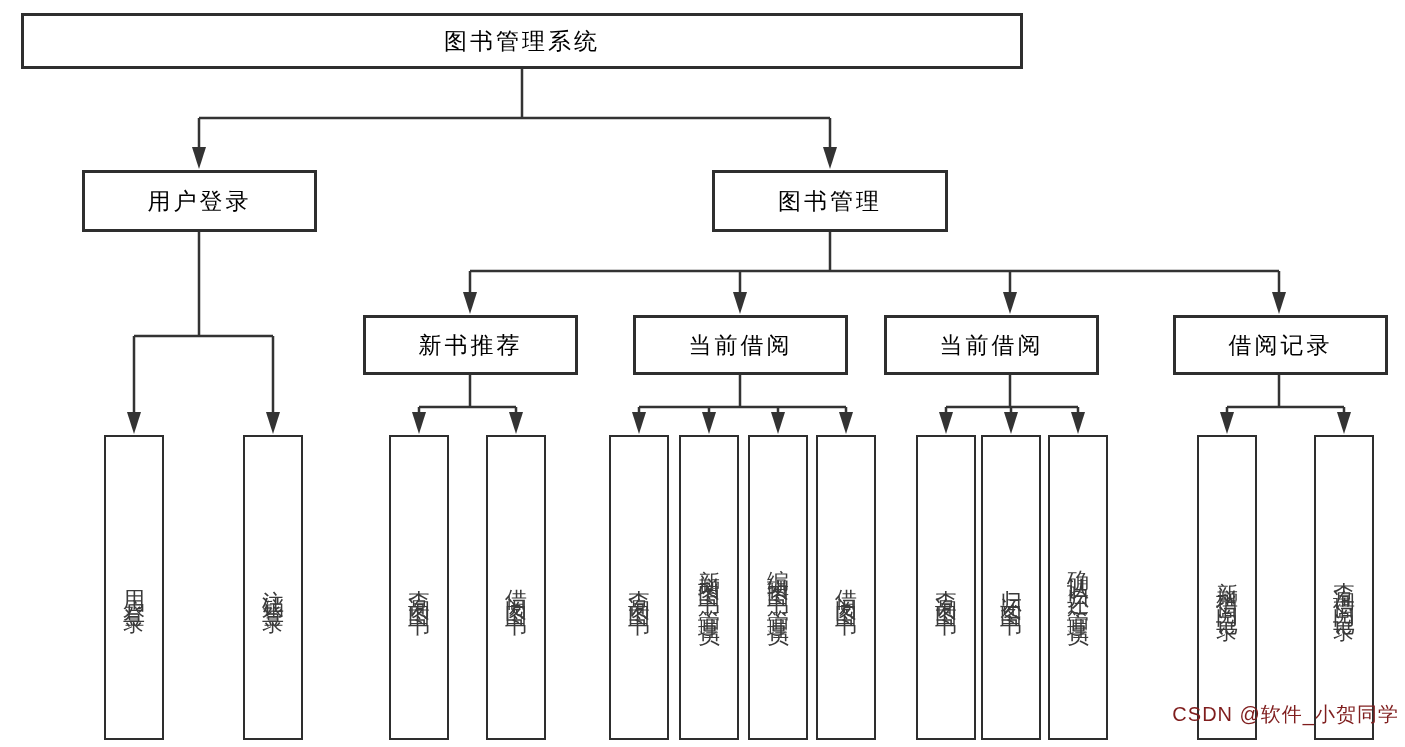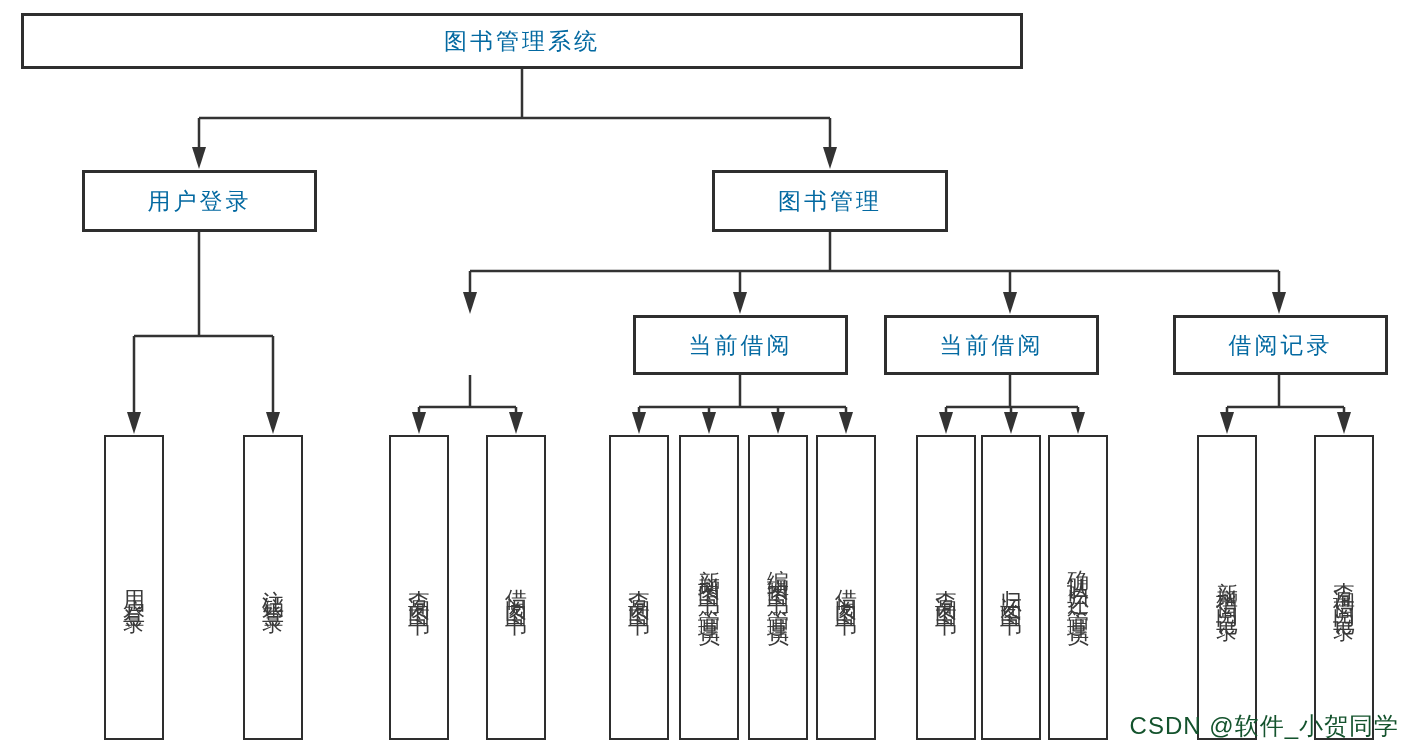--- a/index.html
+++ b/index.html
@@ -10,21 +10,21 @@
     font-family:"Liberation Sans", sans-serif;
     overflow:hidden;
   }
   #connectors{position:absolute;left:0;top:0;width:1405px;height:747px;}
   .node{
     position:absolute;
     box-sizing:border-box;
     border:3px solid #2e2e2e;
     background:#ffffff;
     display:flex;align-items:center;justify-content:center;
-    color:#0369a1;
+    color:#000000;
     font-size:23px;
     letter-spacing:3px;
     white-space:nowrap;
     z-index:2;
   }
   .leaf{
     position:absolute;
     box-sizing:border-box;
     width:60px;height:305px;
     border:2.5px solid #2e2e2e;
@@ -35,23 +35,23 @@
   .vtext{
     writing-mode:vertical-rl;
     text-orientation:mixed;
     color:#3a3a3a;
     font-size:22px;
     letter-spacing:8px;
     line-height:1;
   }
   .watermark{
     position:absolute;
-    right:6px;bottom:5px;
-    color:#14532d;
-    font-size:24px;
+    right:6px;bottom:19px;
+    color:#7f1d1d;
+    font-size:20px;
     letter-spacing:1px;
     z-index:3;
   }
 </style>
 </head>
 <body>
 
 <div id="canvas">
 
   <svg id="connectors" viewBox="0 0 1405 747" xmlns="http://www.w3.org/2000/svg" aria-hidden="true">
@@ -84,20 +84,21 @@
       <polygon points="1227,434 1220,412 1234,412"></polygon>
       <polygon points="1344,434 1337,412 1351,412"></polygon>
     </g>
   </svg>
 
   <div class="node" style="left:21px;top:13px;width:1002px;height:56px">图书管理系统</div>
 
   <div class="node" style="left:82px;top:170px;width:235px;height:62px">用户登录</div>
   <div class="node" style="left:712px;top:170px;width:236px;height:62px">图书管理</div>
 
+  <div class="node" style="left:363px;top:315px;width:215px;height:60px">新书推荐</div>
   <div class="node" style="left:633px;top:315px;width:215px;height:60px">当前借阅</div>
   <div class="node" style="left:884px;top:315px;width:215px;height:60px">当前借阅</div>
   <div class="node" style="left:1173px;top:315px;width:215px;height:60px">借阅记录</div>
 
   <div class="leaf" style="left:104px;top:435px">
     <span class="vtext">用户登录</span>
   </div>
   <div class="leaf" style="left:243px;top:435px">
     <span class="vtext">注销登录</span>
   </div>

